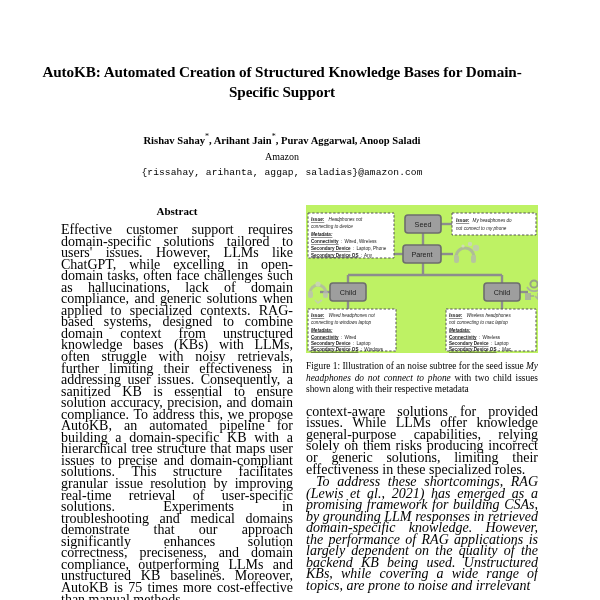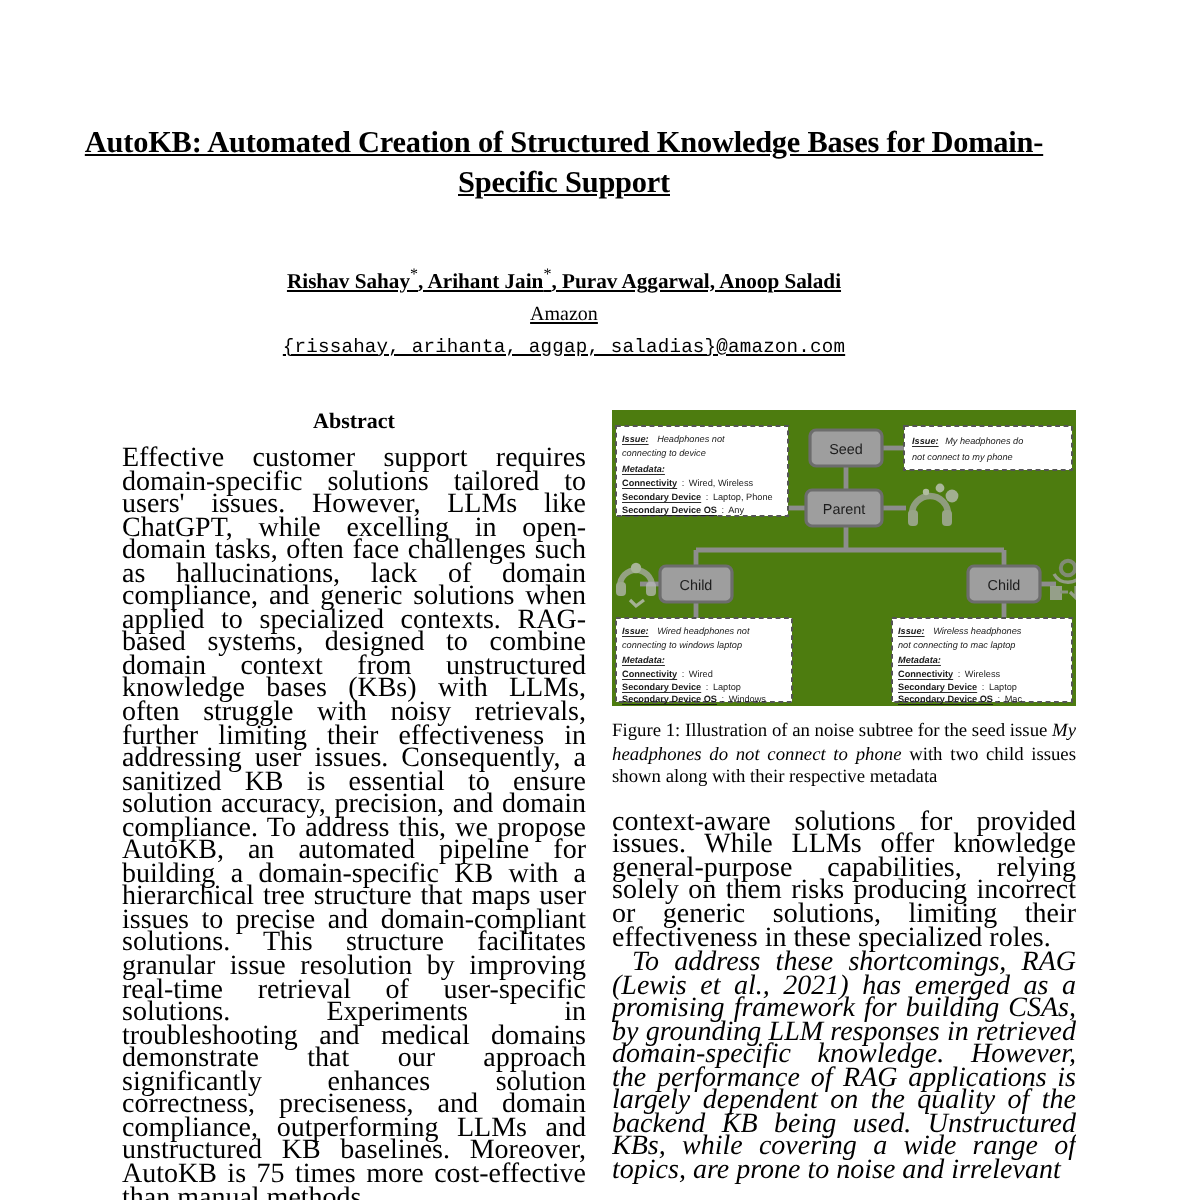--- a/index.html
+++ b/index.html
@@ -19,21 +19,20 @@
     width: 600px;
     height: 600px;
     box-sizing: border-box;
     padding: 0;
   }
 
   
   .title-block {
     padding: 62px 72px 0 36px;
     text-align: center;
-    text-decoration: underline;
   }
   .paper-title {
     font-family: "Liberation Serif", serif;
     font-weight: bold;
     font-size: 15.2px;
     line-height: 20px;
     letter-spacing: -0.1px;
   }
   .authors {
     margin-top: 28px;
@@ -103,21 +102,21 @@
     line-height: 11.6px;
     text-align: justify;
   }
   .caption i { font-style: italic; }
 
   
   .figure {
     position: relative;
     width: 232px;
     height: 148px;
-    background: #4d7c0f;
+    background: #bef264;
   }
   .figsvg { display: block; }
 </style>
 </head>
 <body>
 
 <div class="page">
 
   <div class="title-block">
     <div class="paper-title">AutoKB: Automated Creation of Structured Knowledge Bases for Domain-Specific Support</div>

